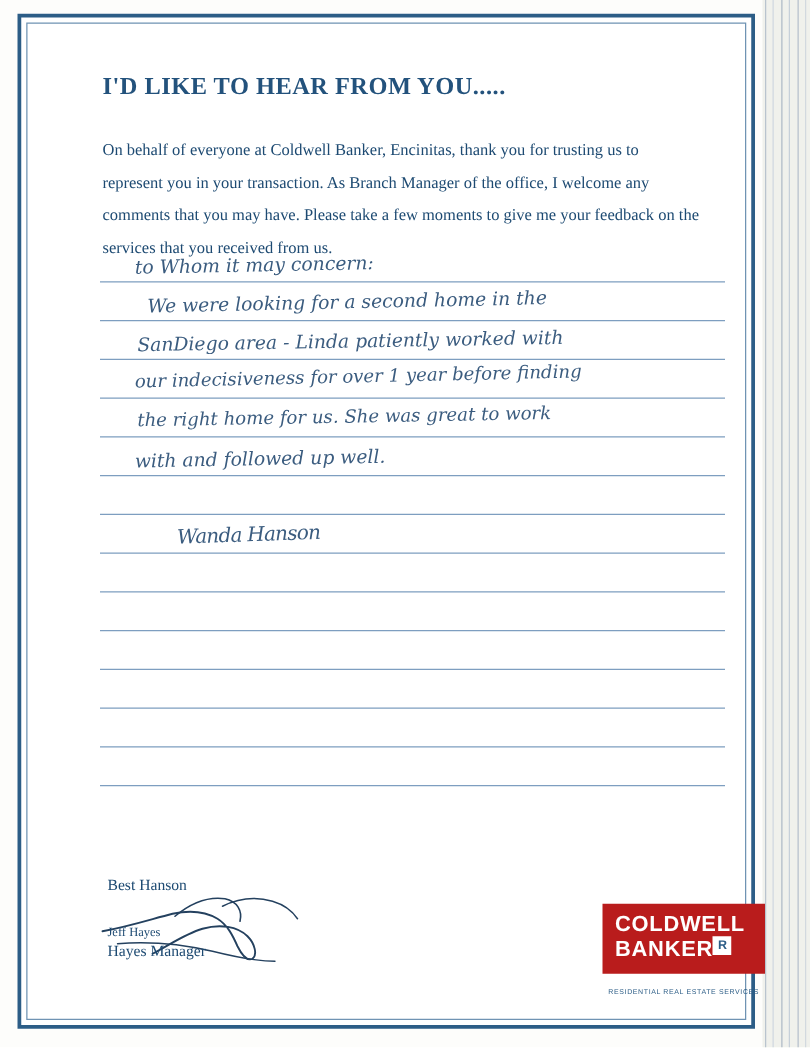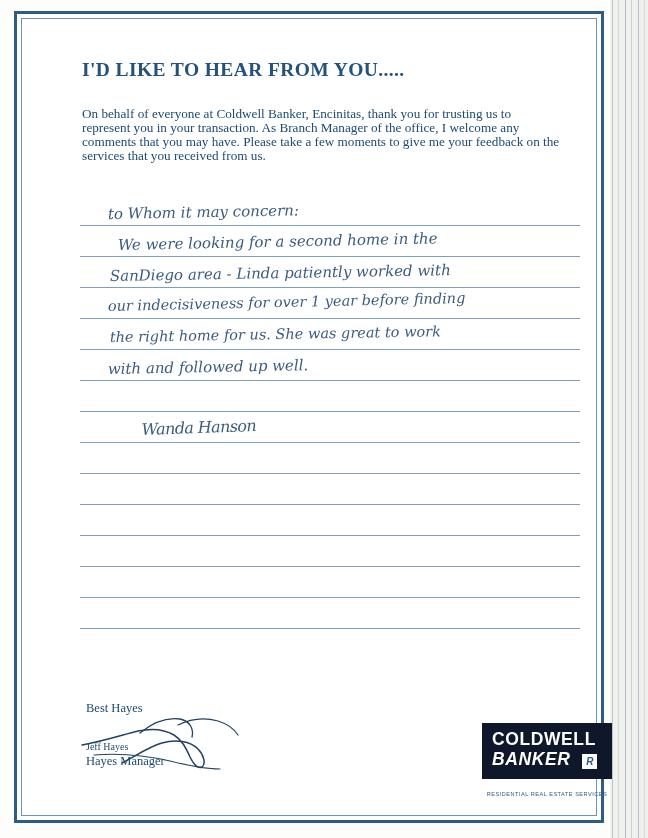--- a/index.html
+++ b/index.html
@@ -82,21 +82,21 @@
     color: #23527c;
   }
 
   #intro {
     position: absolute;
     left: 48px;
     top: 96px;
     width: 478px;
     font-family: "Liberation Serif", serif;
     font-size: 13.2px;
-    line-height: 14px;
+    line-height: 26px;
     color: #1d4a72;
     text-align: left;
   }
 
   
   #rules {
     position: absolute;
     left: 46px;
     top: 196px;
     width: 500px;
@@ -164,38 +164,37 @@
     pointer-events: none;
   }
 
   
   #cb-logo {
     position: absolute;
     left: 448px;
     top: 712px;
     width: 130px;
     height: 56px;
-    background: #0f172a;
+    background: #b91c1c;
     color: #ffffff;
     box-sizing: border-box;
     padding: 6px 8px 0 10px;
   }
   #cb-logo .cb-word {
     font-family: "Liberation Sans", sans-serif;
     font-weight: bold;
     font-size: 17.5px;
     letter-spacing: 0.6px;
     line-height: 20px;
     display: block;
   }
   #cb-logo .cb-row {
     display: flex;
-    align-items: flex-end;
-    gap: 12px;
-    font-style: italic;
+    align-items: flex-start;
+    gap: 0;
   }
   #cb-mark {
     width: 15px;
     height: 15px;
     background: #ffffff;
     color: #2c5d86;
     font-family: "Liberation Sans", sans-serif;
     font-weight: bold;
     font-size: 10px;
     line-height: 15px;
@@ -254,21 +253,21 @@
     <div id="handwriting">
       <div class="hw" style="left:28px; top:-2px; font-size:15px; transform:rotate(-1.1deg);">to Whom it may concern:</div>
       <div class="hw" style="left:38px; top:29px; font-size:15px; transform:rotate(-1.2deg);">We were looking for a second home in the</div>
       <div class="hw" style="left:30px; top:60px; font-size:15px; transform:rotate(-1.0deg);">SanDiego area - Linda patiently worked with</div>
       <div class="hw" style="left:28px; top:91px; font-size:14.5px; transform:rotate(-1.3deg);">our indecisiveness for over 1 year before finding</div>
       <div class="hw" style="left:30px; top:122px; font-size:14.5px; transform:rotate(-1.0deg);">the right home for us. She was great to work</div>
       <div class="hw" style="left:28px; top:153px; font-size:15px; transform:rotate(-1.1deg);">with and followed up well.</div>
       <div class="hw" style="left:62px; top:213px; font-size:16px; transform:rotate(-2deg); letter-spacing:-0.6px;">Wanda Hanson</div>
     </div>
 
-    <div id="best-wishes">Best Hayes</div>
+    <div id="best-wishes">Best Hanson</div>
 
     <svg id="jeff-signature" viewBox="0 0 180 68">
       <path d="M4 34 C26 30, 44 24, 60 20 C74 17, 86 18, 96 24 C104 29, 108 37, 112 46 C116 54, 120 58, 124 56 C128 53, 126 44, 120 38 C112 30, 98 28, 84 32 C70 36, 56 46, 44 52" fill="none" stroke="#24415f" stroke-width="1.5" stroke-linecap="round"></path>
       <path d="M62 22 C74 12, 88 6, 102 8 C112 10, 116 18, 114 26" fill="none" stroke="#24415f" stroke-width="1.3" stroke-linecap="round"></path>
       <path d="M100 14 C112 8, 126 6, 140 10 C150 13, 156 18, 160 24" fill="none" stroke="#24415f" stroke-width="1.2" stroke-linecap="round"></path>
       <path d="M16 44 C40 42, 66 44, 92 50 C112 55, 128 58, 142 58" fill="none" stroke="#24415f" stroke-width="1.1" stroke-linecap="round"></path>
     </svg>
 
     <div id="signer-name">Jeff Hayes</div>
     <div id="signer-title">Hayes Manager</div>

